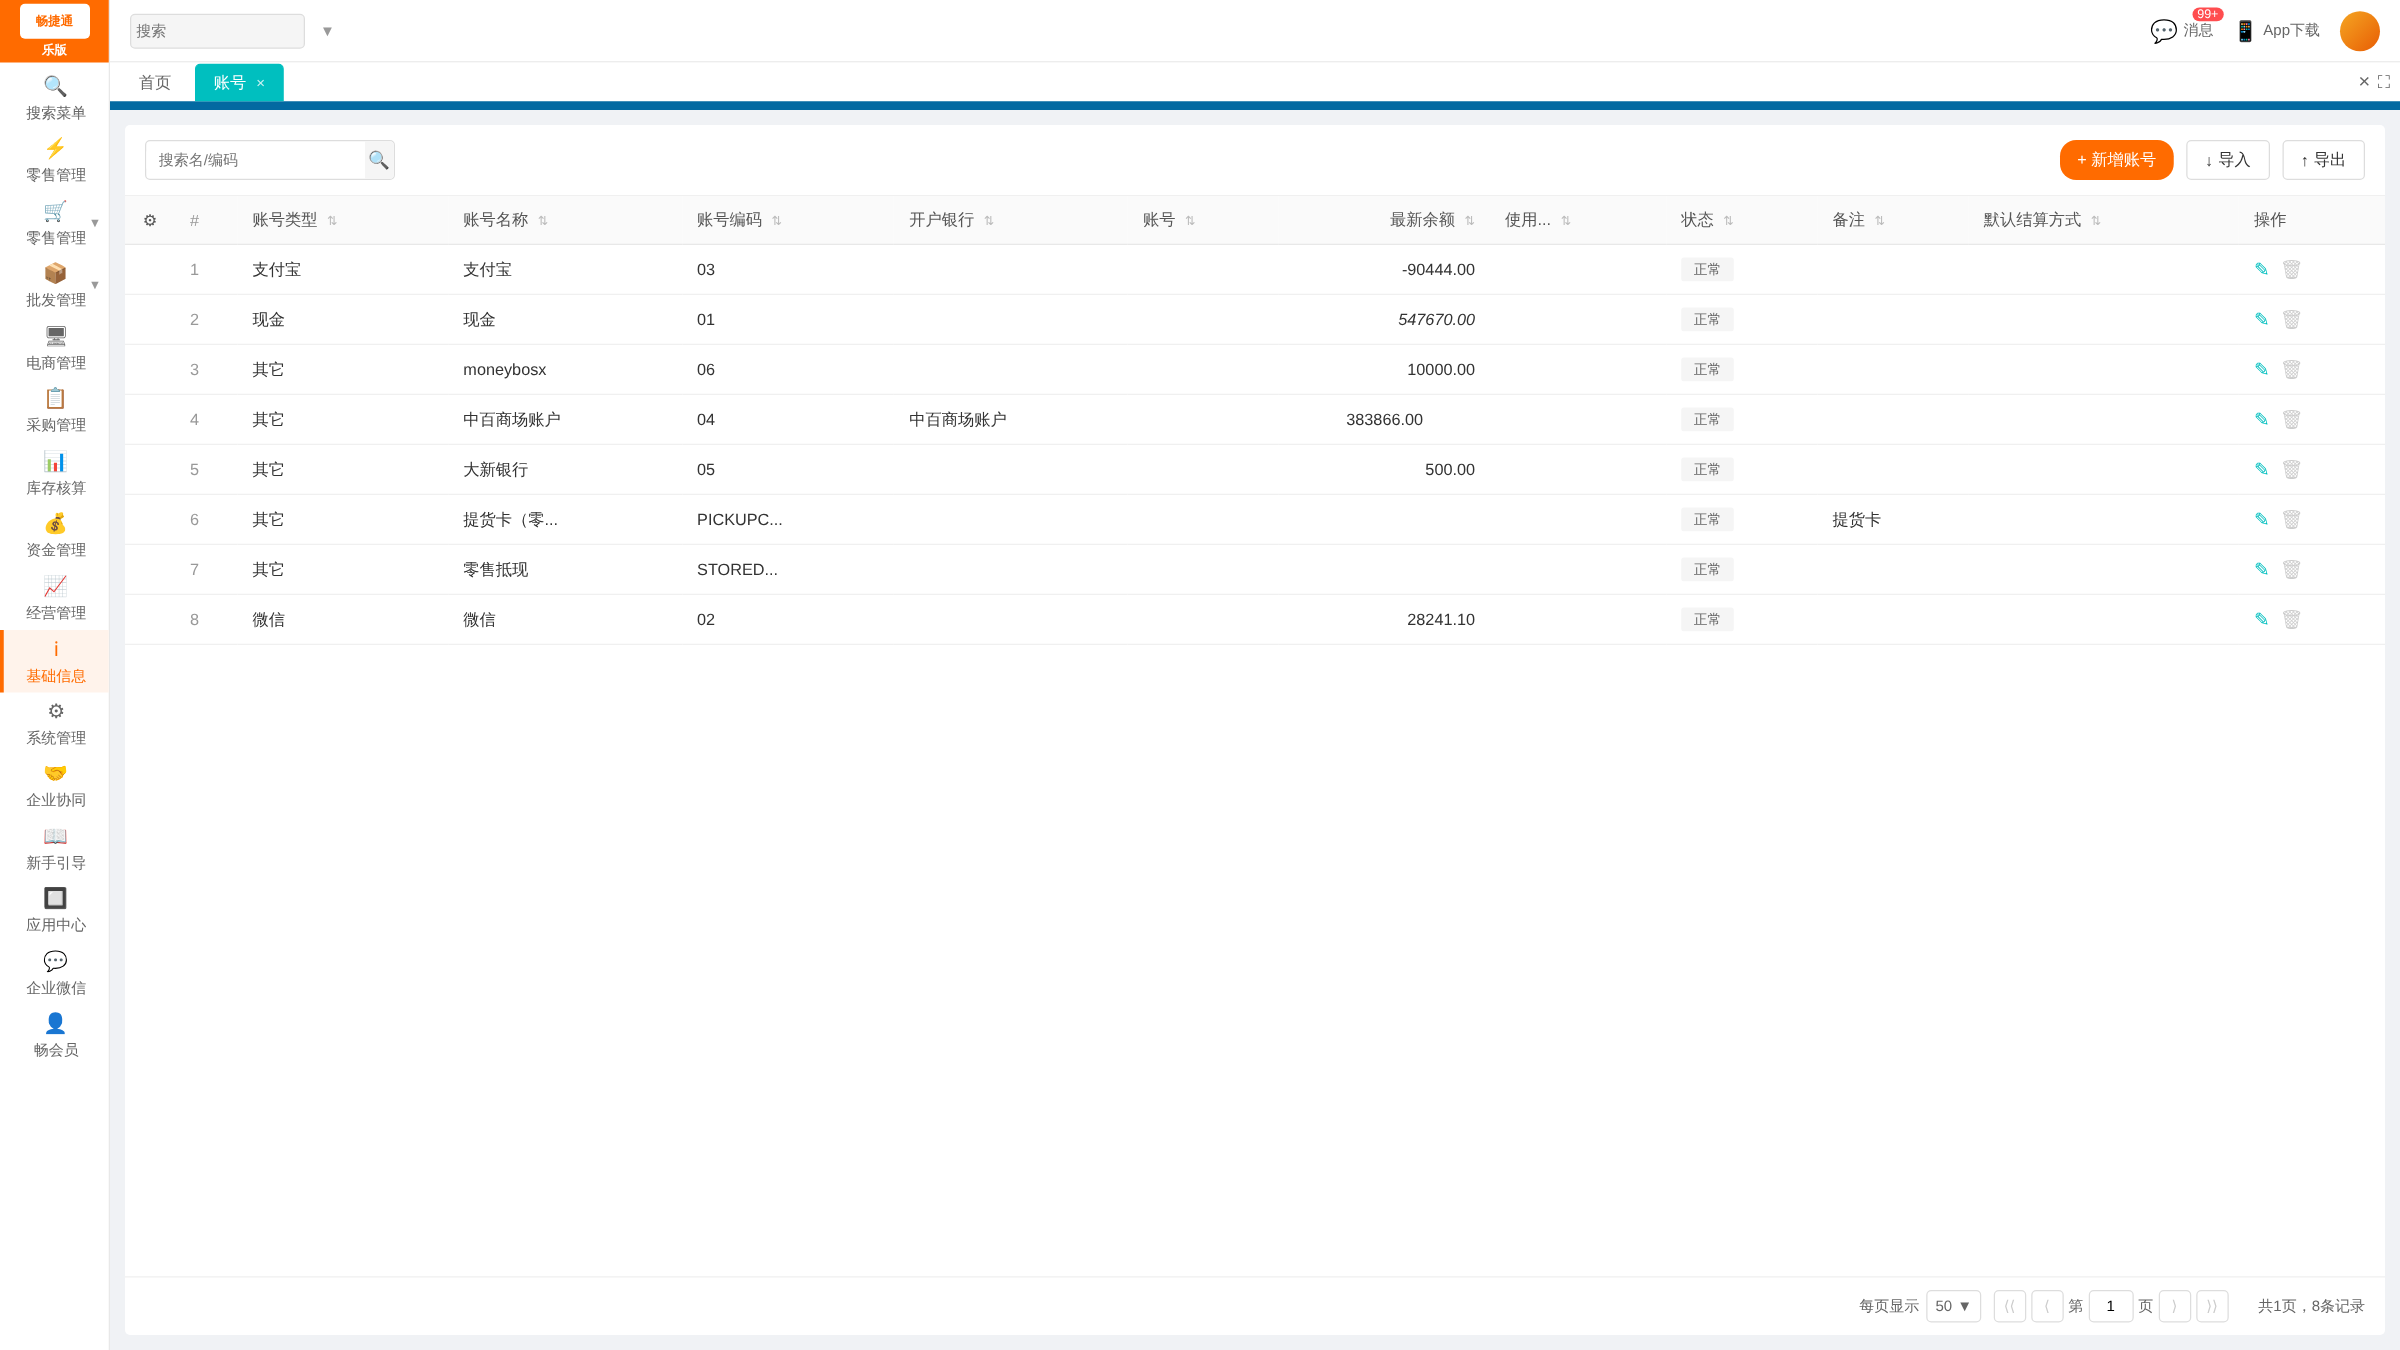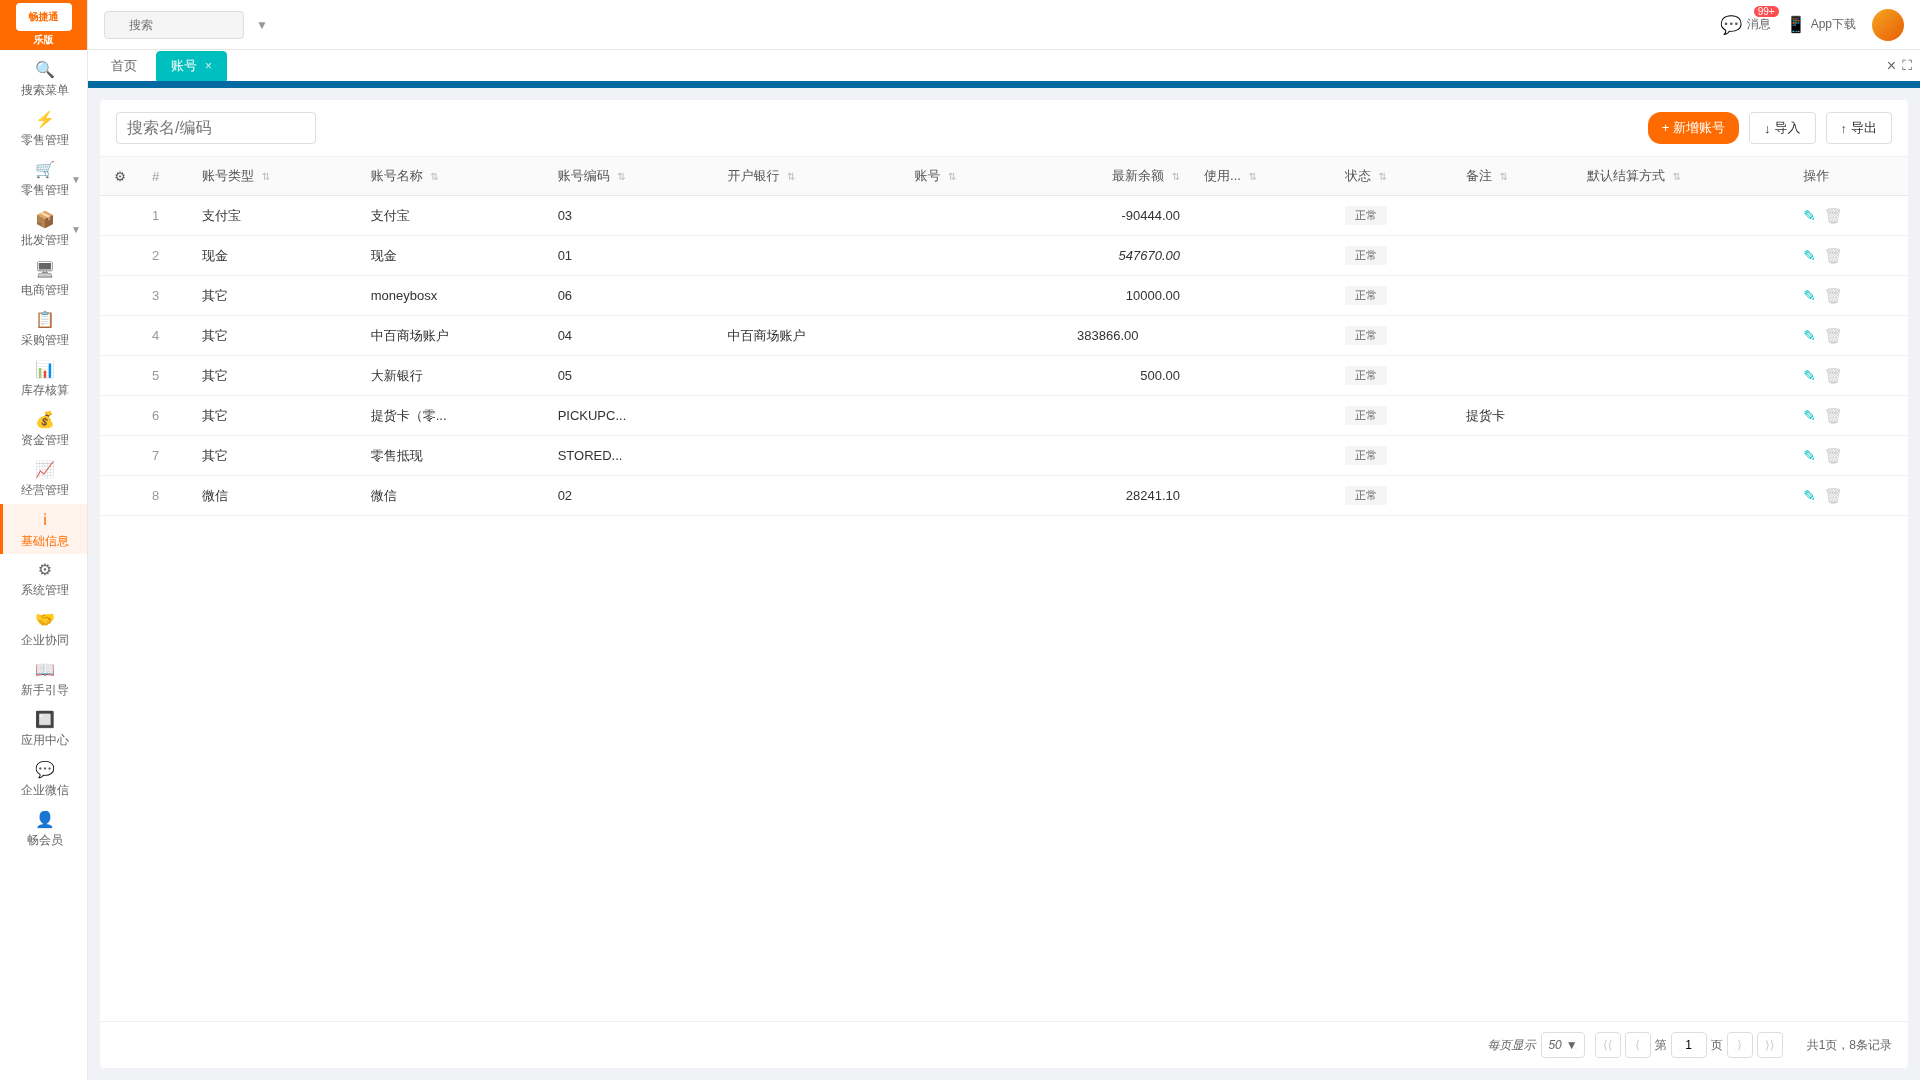--- a/index.html
+++ b/index.html
@@ -70,21 +70,21 @@
     .top-header-left {
       display: flex;
       align-items: center;
       gap: 12px;
     }
     .search-box-top {
       width: 140px;
       height: 28px;
       border: 1px solid #ddd;
       border-radius: 4px;
-      padding: 0 24px;
+      padding: 0 4px;
       font-size: 12px;
       color: #000000;
       background: #f5f5f5;
     }
     .dropdown-arrow {
       color: #999;
       font-size: 12px;
     }
     .top-header-right {
       display: flex;
@@ -205,21 +205,21 @@
       border: 1px solid #ddd;
       border-radius: 4px;
       overflow: hidden;
       height: 32px;
       width: 200px;
     }
     .search-input {
       border: none;
       outline: none;
       padding: 0 10px;
-      font-size: 16px;
+      font-size: 12px;
       color: #000000;
       flex: 1;
     }
     .search-btn {
       width: 32px;
       height: 32px;
       background: #f5f5f5;
       border: none;
       cursor: pointer;
       display: flex;
@@ -334,21 +334,20 @@
       border-top: 1px solid #f0f0f0;
       gap: 10px;
       flex-shrink: 0;
     }
     .pagination-info {
       font-size: 12px;
       color: #666;
       display: flex;
       align-items: center;
       gap: 6px;
-      font-style: italic;
     }
     .page-size-select {
       border: 1px solid #ddd;
       border-radius: 4px;
       padding: 2px 6px;
       font-size: 12px;
       height: 26px;
       display: flex;
       align-items: center;
       gap: 4px;

